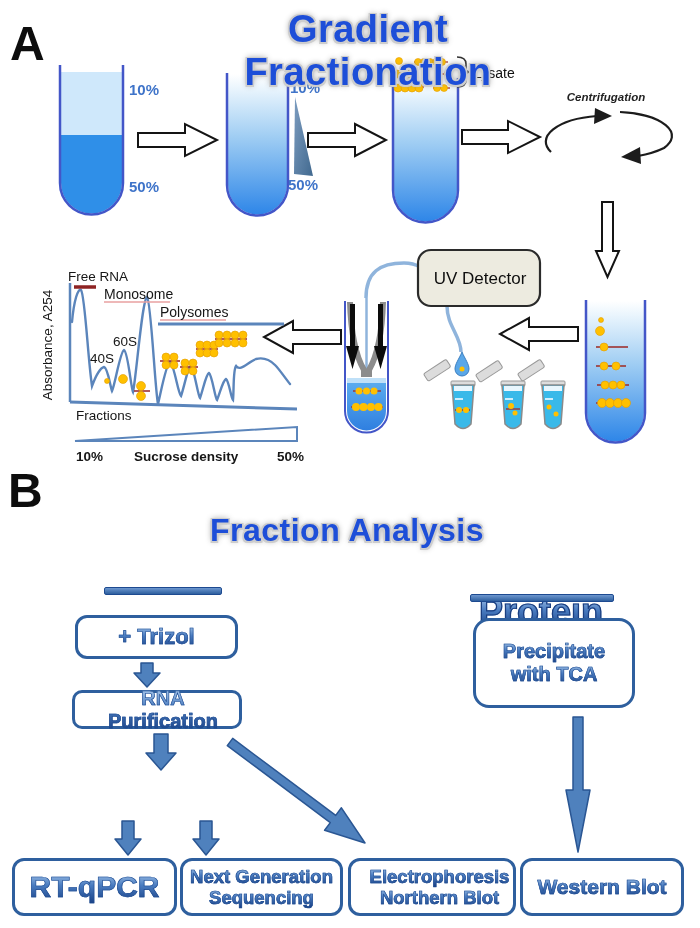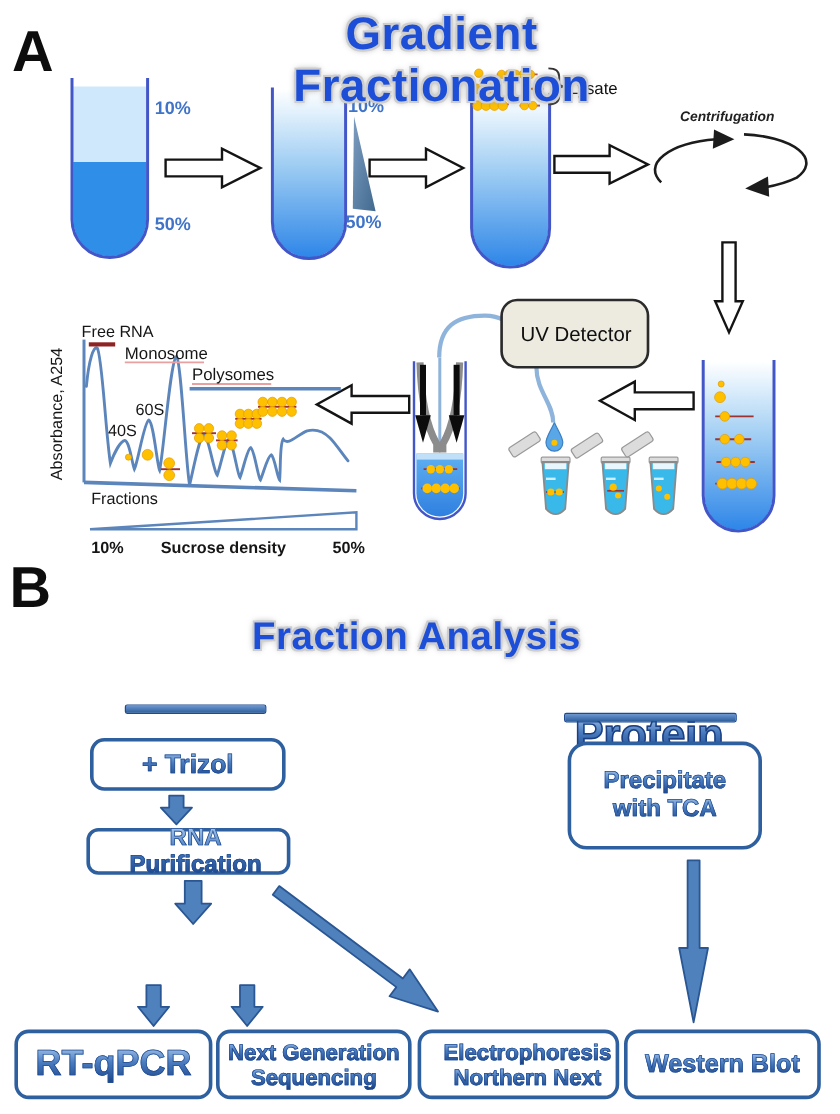--- a/index.html
+++ b/index.html
@@ -308,20 +308,20 @@
   <span class="btxt" style="font-size:18.5px;">Next Generation</span>
   <span class="btxt" style="font-size:18.5px;">Sequencing</span>
 </div>
 
 <div class="fbox" style="left:12px; top:858px; width:165px; height:58px;">
   <span class="btxt" style="font-size:30px;">RT-qPCR</span>
 </div>
 
 <div class="fbox" style="left:348px; top:858px; width:168px; height:58px;padding-left:15px;">
   <span class="btxt" style="font-size:18.5px;">Electrophoresis</span>
-  <span class="btxt" style="font-size:18.5px;">Northern Next</span>
+  <span class="btxt" style="font-size:18.5px;">Northern Blot</span>
 </div>
 
 <div class="fbox" style="left:520px; top:858px; width:164px; height:58px;">
   <span class="btxt" style="font-size:21px;">Western Blot</span>
 </div>
 
 </div>
 
 </body></html>

